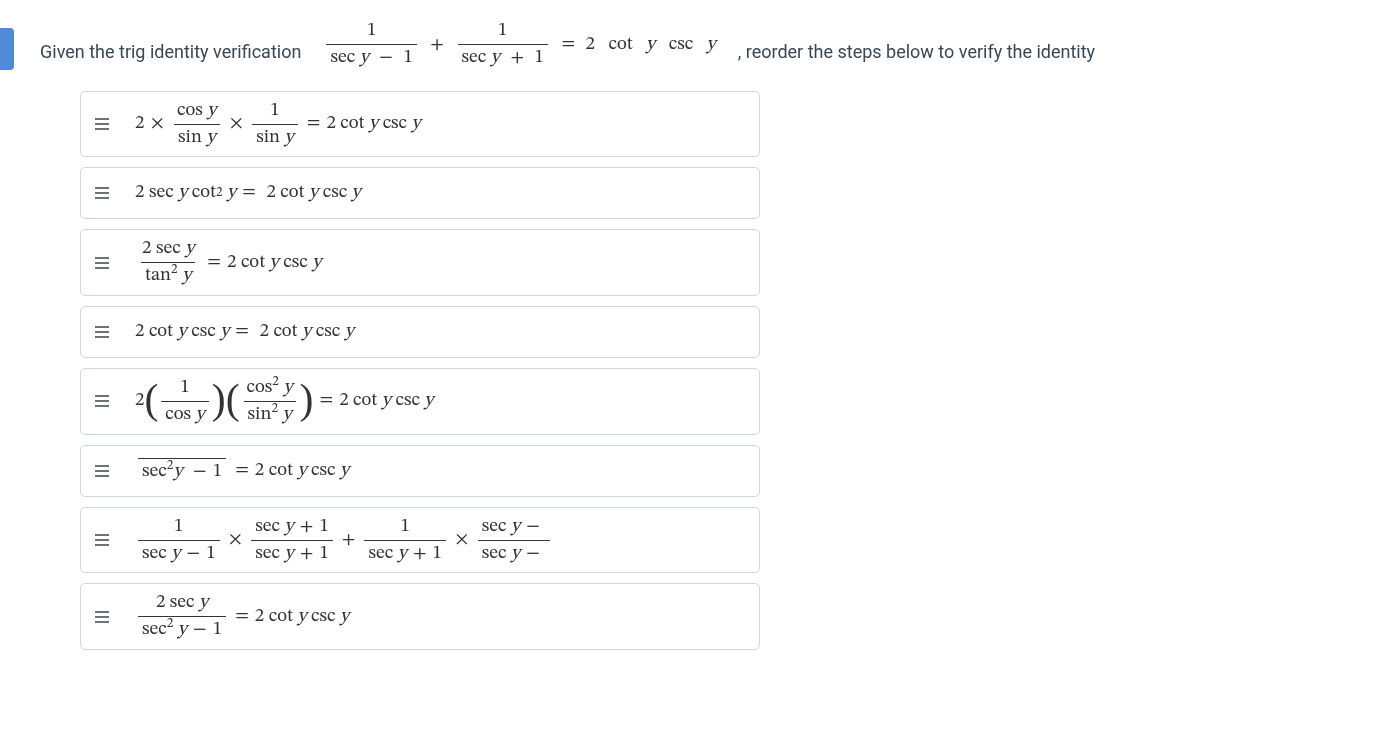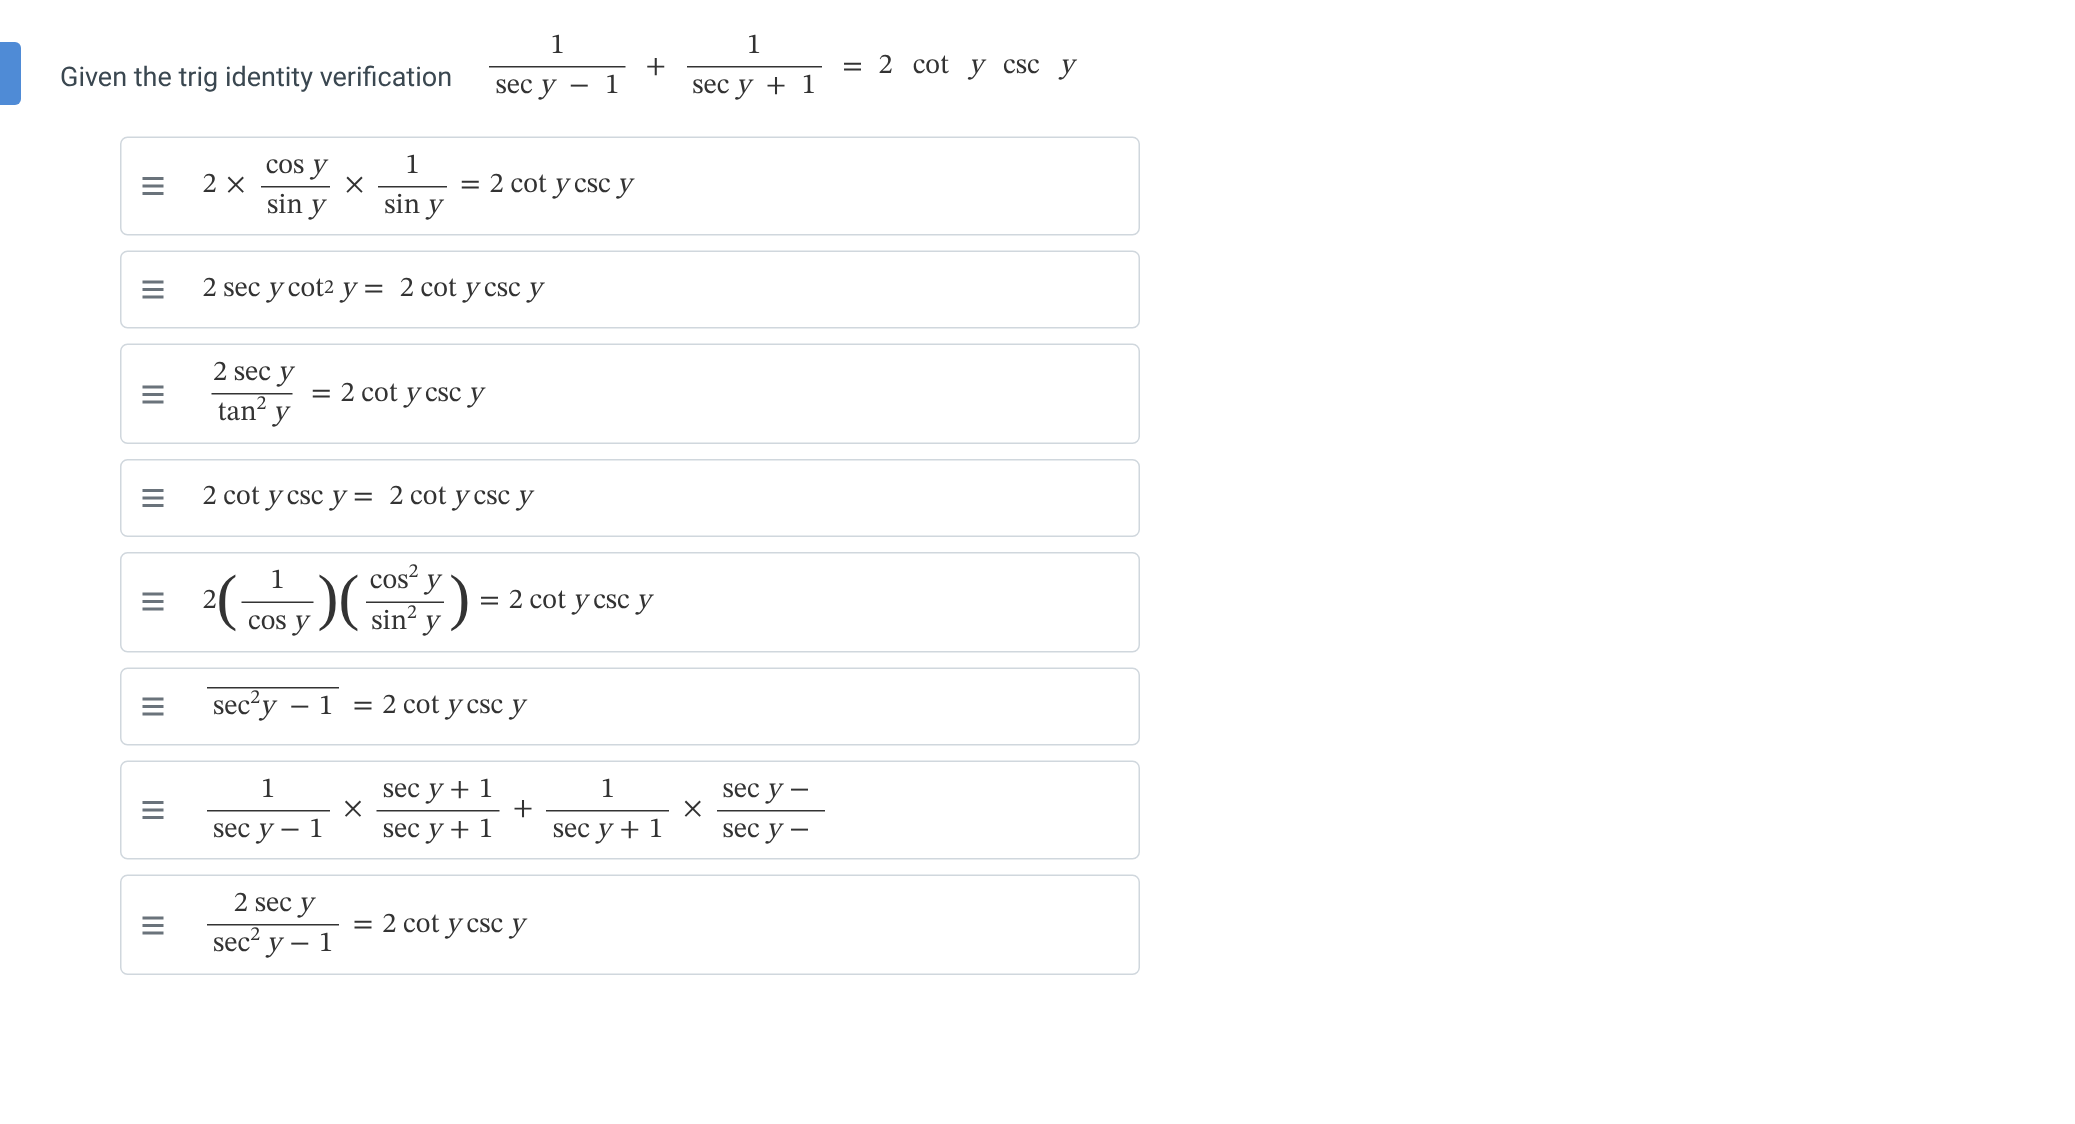--- a/index.html
+++ b/index.html
@@ -128,20 +128,21 @@
       <span>2</span>
       <span>&nbsp;</span>
       <span class="fn it">cot</span>
       <span>&nbsp;</span>
       <span class="it">y</span>
       <span>&nbsp;</span>
       <span class="fn it">csc</span>
       <span>&nbsp;</span>
       <span class="it">y</span>
     </span>
+    <span class="question-text">, reorder the steps below to verify the identity</span>
   </div>
 
   <div class="steps">
 
     <div class="step">
       <div class="handle">
           <div></div>
           <div></div>
           <div></div>
         </div>

